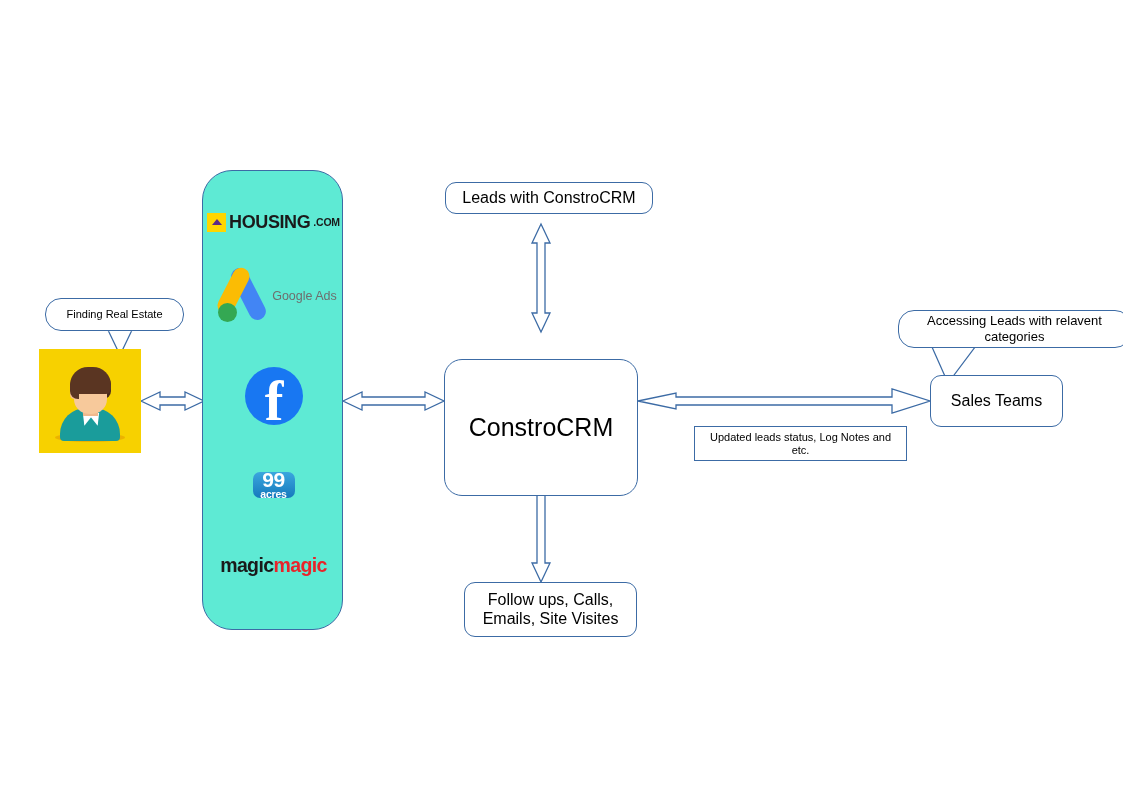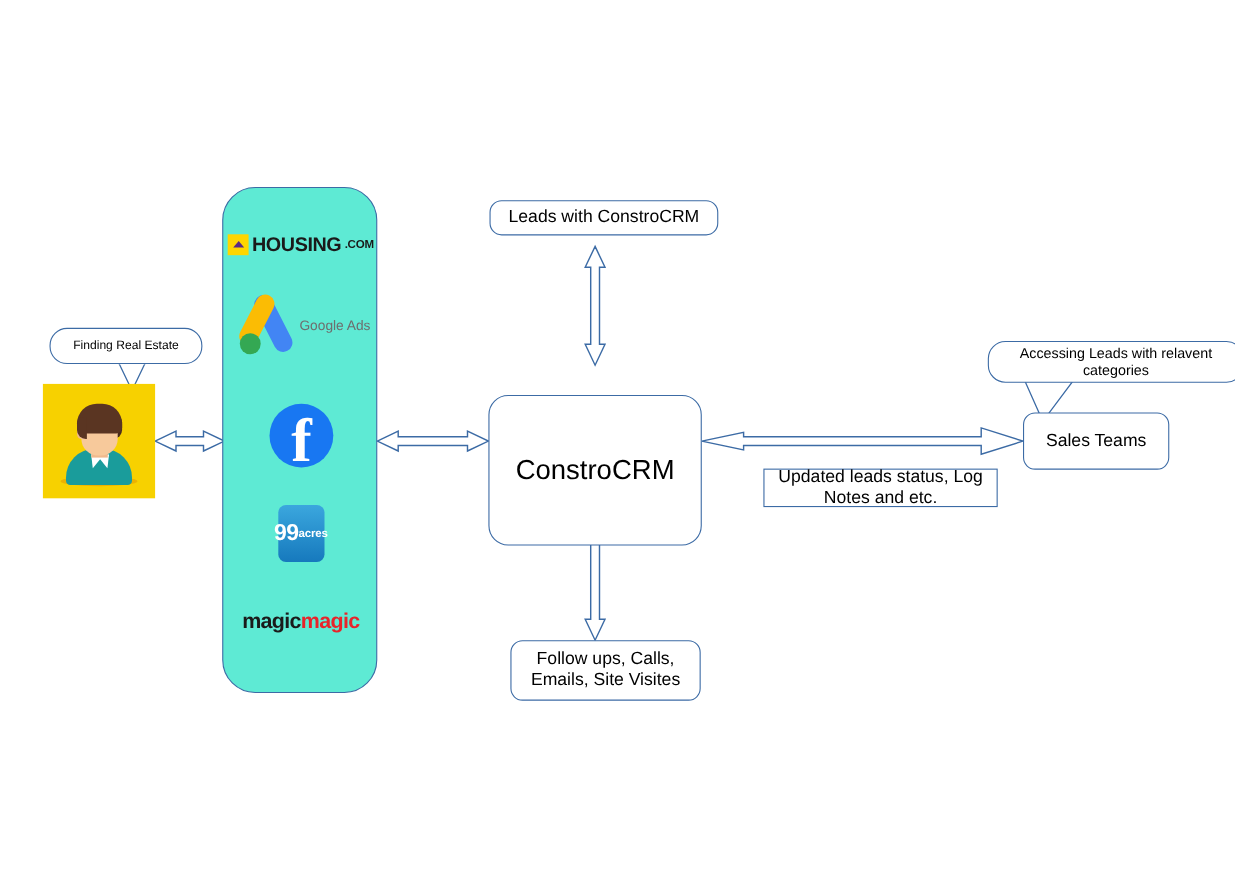--- a/index.html
+++ b/index.html
@@ -136,24 +136,24 @@
     color: #ffffff;
     font-family: "Liberation Serif", serif;
     font-weight: bold;
     font-size: 56px;
     line-height: 0.82;
     letter-spacing: -1px;
   }
 
   
   .acres-mark {
-    width: 42px; height: 52px;
+    width: 42px; height: 26px;
     border-radius: 7px;
     background: linear-gradient(180deg, #3ba7de 0%, #1679bd 100%);
-    display: flex; flex-direction: row;
+    display: flex; flex-direction: column;
     align-items: center; justify-content: center;
     color: #ffffff;
   }
   .acres-99 {
     font-weight: bold;
     font-size: 21px;
     line-height: 0.92;
     letter-spacing: -0.5px;
   }
   .acres-word {
@@ -268,21 +268,21 @@
     display: flex;
     align-items: center;
     justify-content: center;
     text-align: center;
     line-height: 1.2;
   }
 
   
   .t-crm { font-size: 25px; }
   .t-box { font-size: 16px; }
-  .t-small { font-size: 16px; }
+  .t-small { font-size: 11px; }
   .t-bubble-small { font-size: 11px; }
   .t-bubble { font-size: 13px; }
 </style>
 </head>
 <body>
 
 <svg id="canvas" xmlns="http://www.w3.org/2000/svg">
 
   <g>
     <path d="M141,401 L160,392 L160,397 L185,397 L185,392 L204,401 L185,410 L185,405 L160,405 L160,410 Z" fill="#ffffff" stroke="#3c6ba5" stroke-width="1.3"></path>

